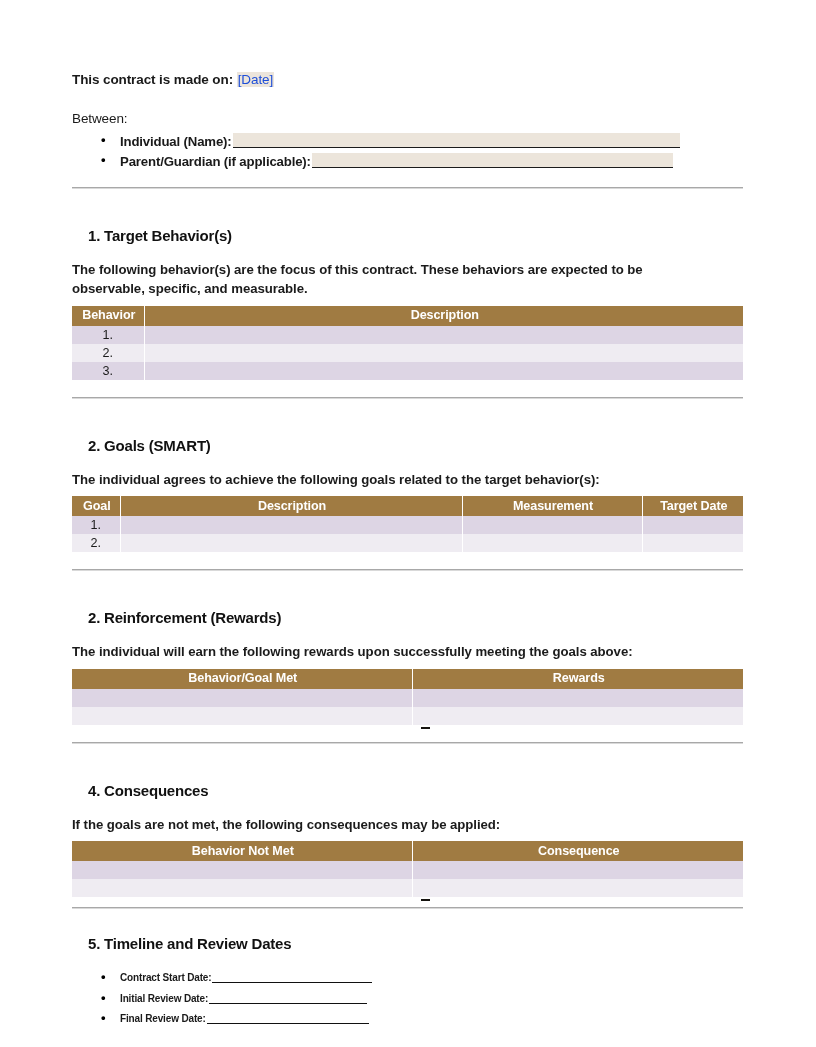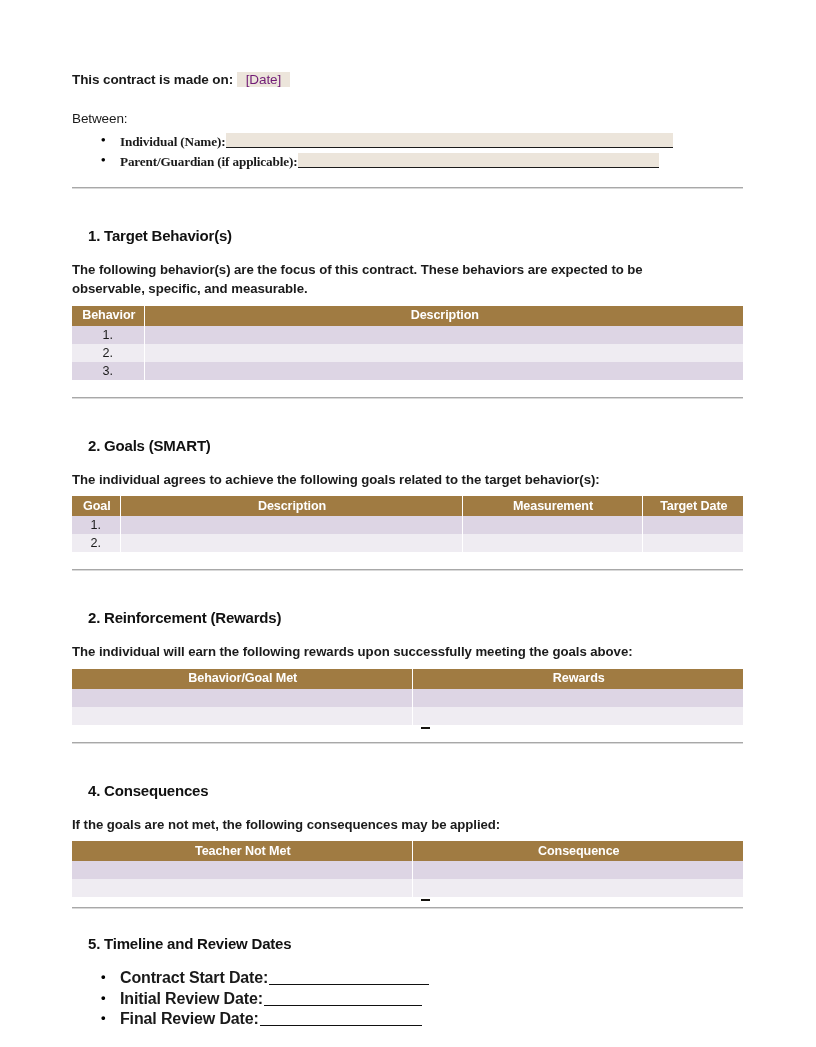--- a/index.html
+++ b/index.html
@@ -30,22 +30,22 @@
     font-size: 13.5px;
     font-weight: 700;
     line-height: 1.25;
     margin: 0 0 0 0;
     letter-spacing: -0.1px;
   }
   .intro-line .lbl { font-weight: 700; }
   .date-chip {
     font-weight: 400;
     background: #ece5db;
-    padding: 0 9px;
-    color: #701a75;
+    padding: 0 1px;
+    color: #1d4ed8;
   }
 
   .between {
     font-size: 13.5px;
     font-weight: 400;
     margin: 22px 0 0 0;
     letter-spacing: -0.1px;
   }
 
   
@@ -55,21 +55,20 @@
     padding: 0;
   }
   ul.fill-list > li {
     position: relative;
     font-size: 13.2px;
     font-weight: 700;
     line-height: 19px;
     padding-left: 48px;
     letter-spacing: -0.15px;
     white-space: nowrap;
-    font-family: Liberation Serif, serif;
   }
   ul.fill-list > li::before {
     content: "\2022";
     position: absolute;
     left: 29px;
     top: -1px;
     font-size: 13px;
     color: #000;
   }
   .blank-fill {
@@ -162,21 +161,21 @@
   }
 
   
   ul.date-list {
     list-style: none;
     margin: 2px 0 0 0;
     padding: 0;
   }
   ul.date-list > li {
     position: relative;
-    font-size: 16px;
+    font-size: 10px;
     font-weight: 700;
     line-height: 20.5px;
     padding-left: 48px;
     letter-spacing: -0.15px;
     white-space: nowrap;
   }
   ul.date-list > li::before {
     content: "\2022";
     position: absolute;
     left: 29px;
@@ -338,21 +337,21 @@
   <p class="sec-body">If the goals are not met, the following consequences may be applied:</p>
   <div class="gap-c"></div>
 
   <table class="doc-table">
     <colgroup>
         <col style="width:340px">
         <col style="width:331px">
       </colgroup>
     <thead>
       <tr>
-        <th>Teacher Not Met</th>
+        <th>Behavior Not Met</th>
         <th>Consequence</th>
       </tr>
     </thead>
     <tbody>
       <tr>
         <td></td>
         <td class="dash-cell"><span class="dash"></span><span></span></td>
       </tr>
       <tr>
         <td></td>

